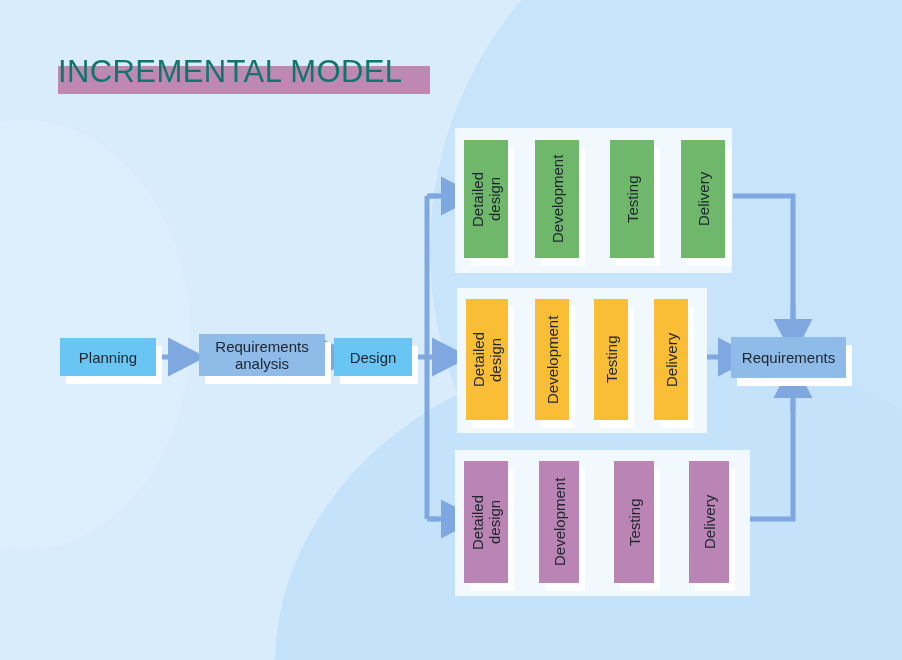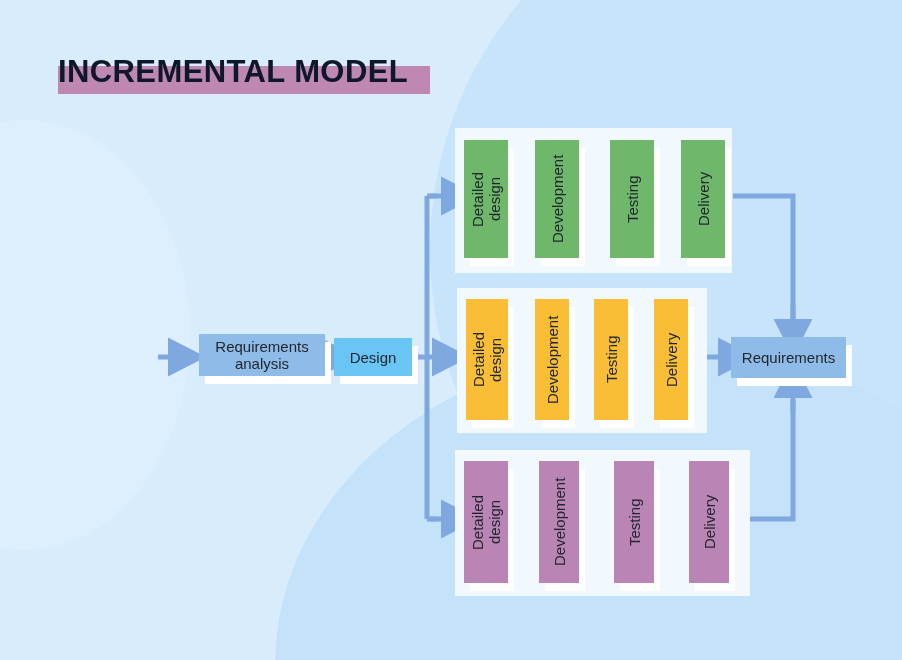--- a/index.html
+++ b/index.html
@@ -26,22 +26,22 @@
   }
 
   
   .title-wrap{position:absolute;left:58px;top:52px;}
   .title-hl{
     position:absolute;left:0;top:14px;width:372px;height:28px;
     background:#bf87b3;
   }
   .title-text{
     position:relative;
-    font-size:31px;font-weight:bold;letter-spacing:.4px;
-    color:#0f172a;line-height:40px;white-space:nowrap;
+    font-size:31px;font-weight:normal;letter-spacing:.4px;
+    color:#0f766e;line-height:40px;white-space:nowrap;
   }
 
   
   .node{position:absolute;box-sizing:border-box;}
   .node .shadow{
     position:absolute;left:6px;top:8px;right:-6px;bottom:-8px;
     background:#ffffff;
   }
   .node .face{
     position:absolute;inset:0;display:flex;align-items:center;justify-content:center;
@@ -135,20 +135,26 @@
     </g>
 
     <g stroke="#7fa8e0" stroke-width="5" fill="none">
       <path d="M737,519 L793,519 L793,400"></path>
     </g>
     <g stroke="#7fa8e0" stroke-width="5" fill="none" marker-end="url(#ah)">
       <line x1="793" y1="412" x2="793" y2="387"></line>
     </g>
   </svg>
 
+  <div class="node blue-bright" style="left:60px;top:338px;width:96px;height:38px;">
+    <div class="shadow"></div>
+    <div class="face">
+      <span class="lbl">Planning</span>
+    </div>
+  </div>
 
   <div class="node blue-muted" style="left:182px;top:334px;width:126px;height:42px;margin-left:17px;">
     <div class="shadow"></div>
     <div class="face">
       <span class="lbl">
         <span>Requirements</span><br>
         <span>analysis</span>
       </span>
     </div>
   </div>

